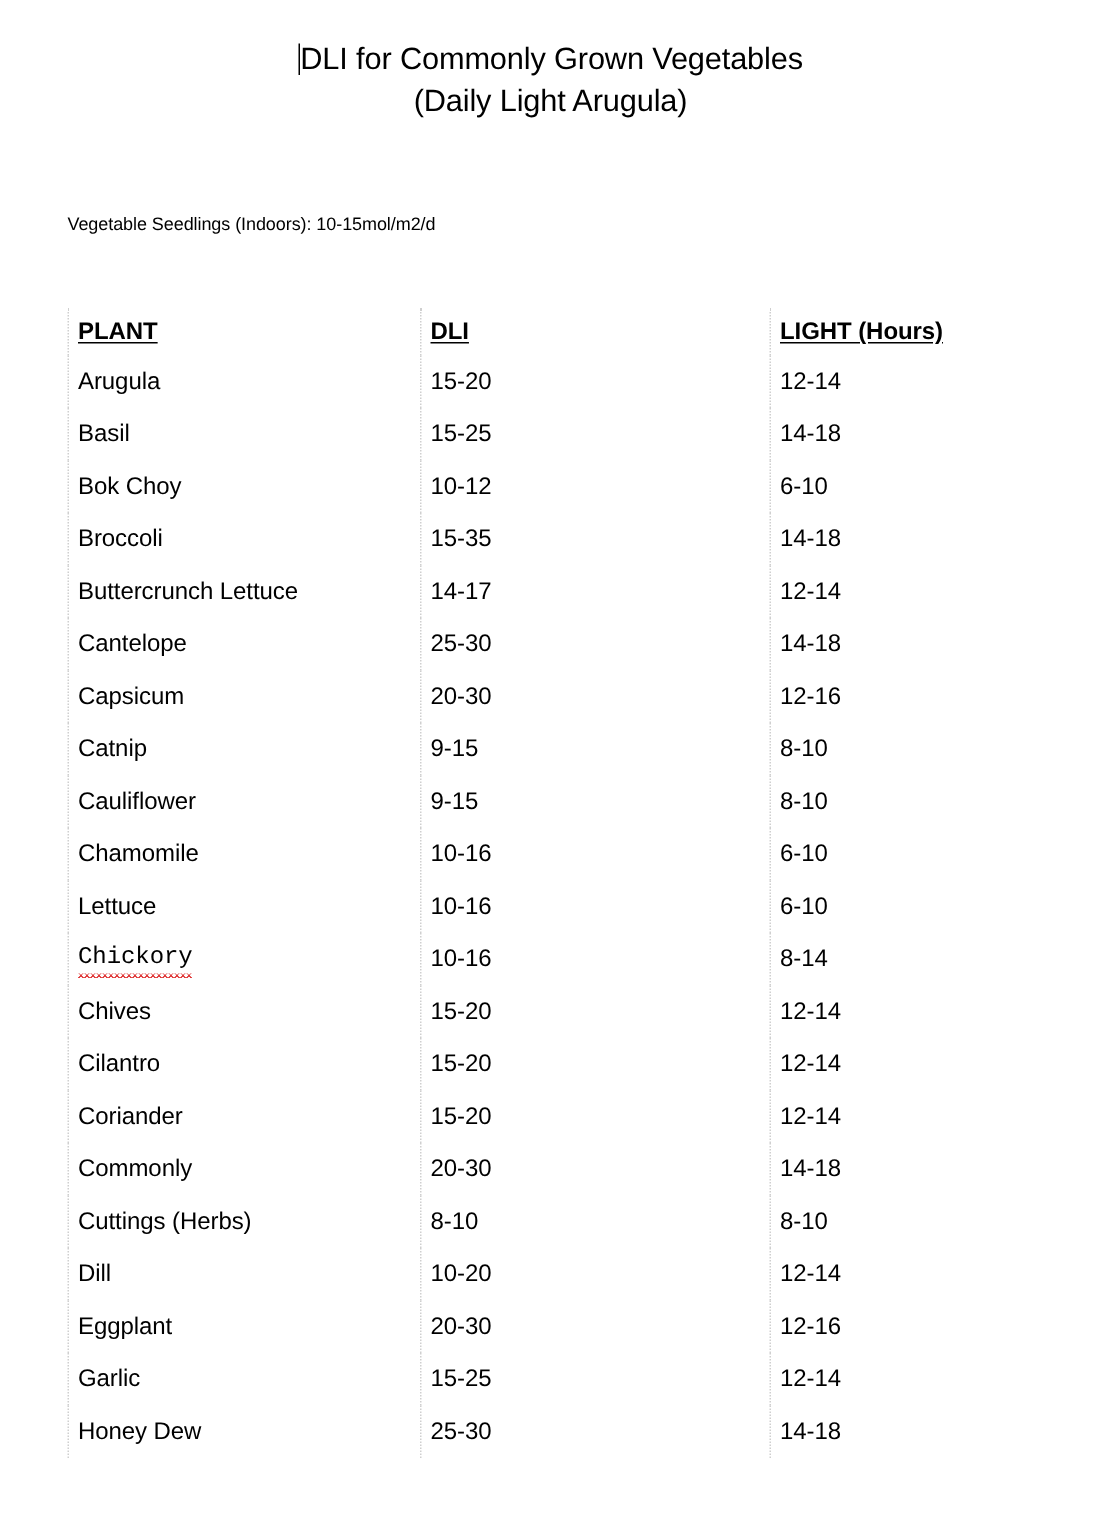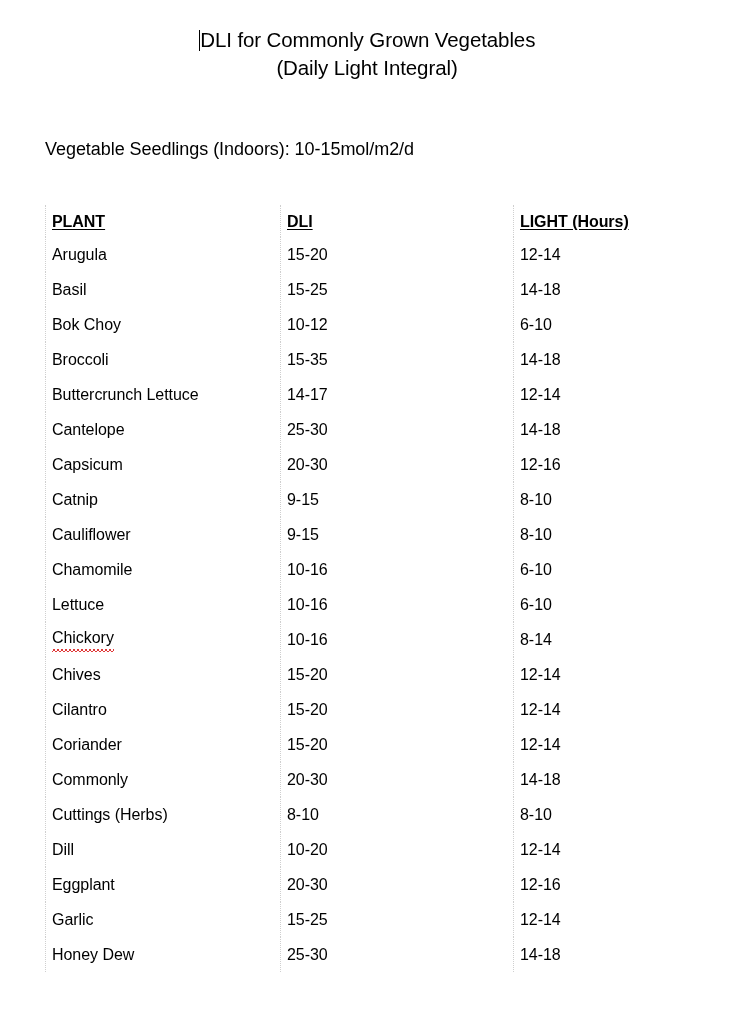--- a/index.html
+++ b/index.html
@@ -50,21 +50,21 @@
     line-height: 28px;
     letter-spacing: -0.1px;
     white-space: nowrap;
   }
 
   
   .intro-line {
     position: absolute;
     top: 137px;
     left: 45px;
-    font-size: 18px;
+    font-size: 12px;
     line-height: 24px;
     letter-spacing: -0.05px;
     white-space: nowrap;
   }
 
   
   .dli-table {
     position: absolute;
     top: 205px;
     left: 45px;
@@ -106,30 +106,31 @@
   .spellerror {
     position: relative;
     display: inline-block;
     background-repeat: repeat-x;
     background-position: left bottom;
     background-size: 4px 3px;
     background-image:
       linear-gradient(45deg, transparent 45%, #e03a3a 45%, #e03a3a 58%, transparent 58%),
       linear-gradient(-45deg, transparent 45%, #e03a3a 45%, #e03a3a 58%, transparent 58%);
     padding-bottom: 3px;
+    font-family: Liberation Mono, monospace;
   }
 </style>
 </head>
 <body>
 
 <div class="page">
 
   <div class="title-block">
     <div class="doc-title"><span class="caret"></span><span>DLI for Commonly Grown Vegetables</span></div>
-    <div class="doc-subtitle">(Daily Light Integral)</div>
+    <div class="doc-subtitle">(Daily Light Arugula)</div>
   </div>
 
   <div class="intro-line">Vegetable Seedlings (Indoors): 10-15mol/m2/d</div>
 
   <table class="dli-table">
     <colgroup>
       <col class="c-plant">
       <col class="c-dli">
       <col class="c-light">
     </colgroup>

